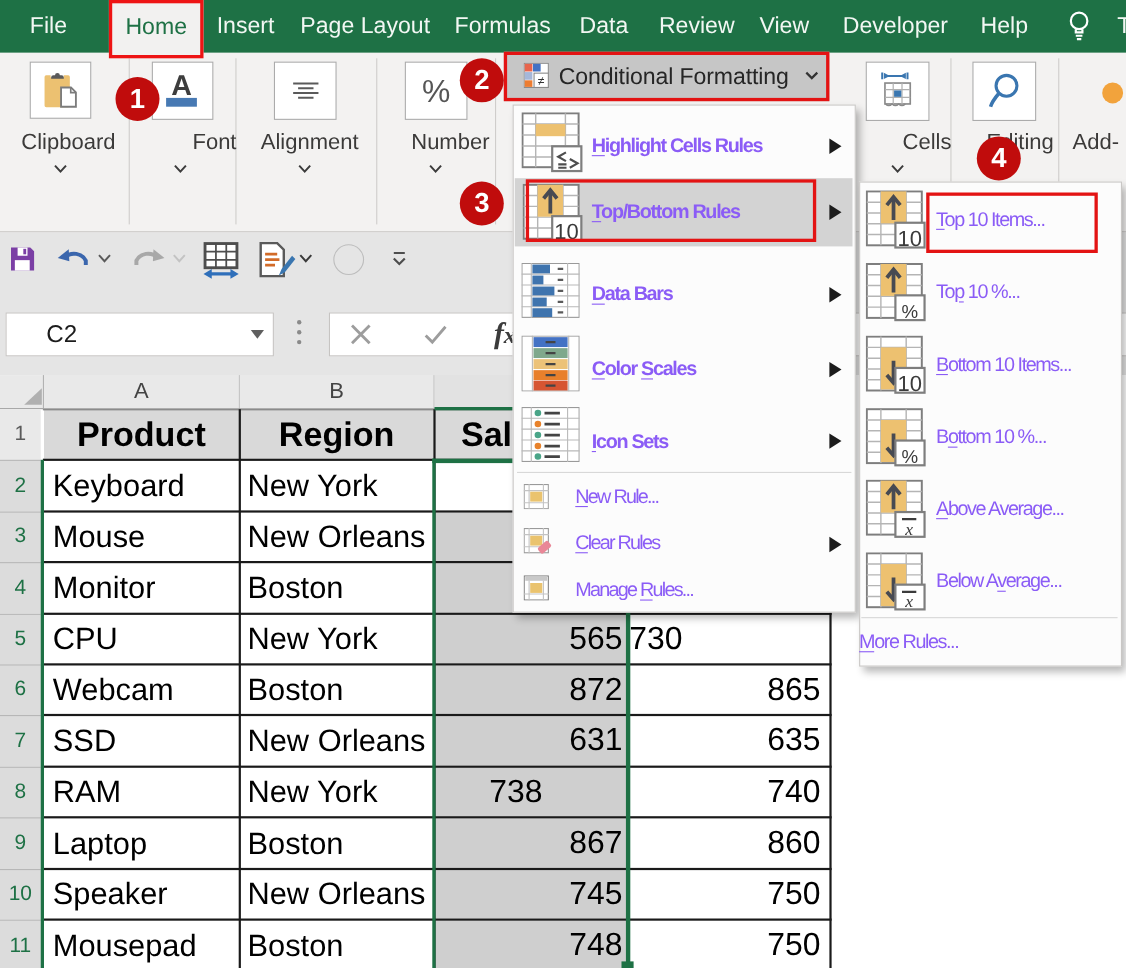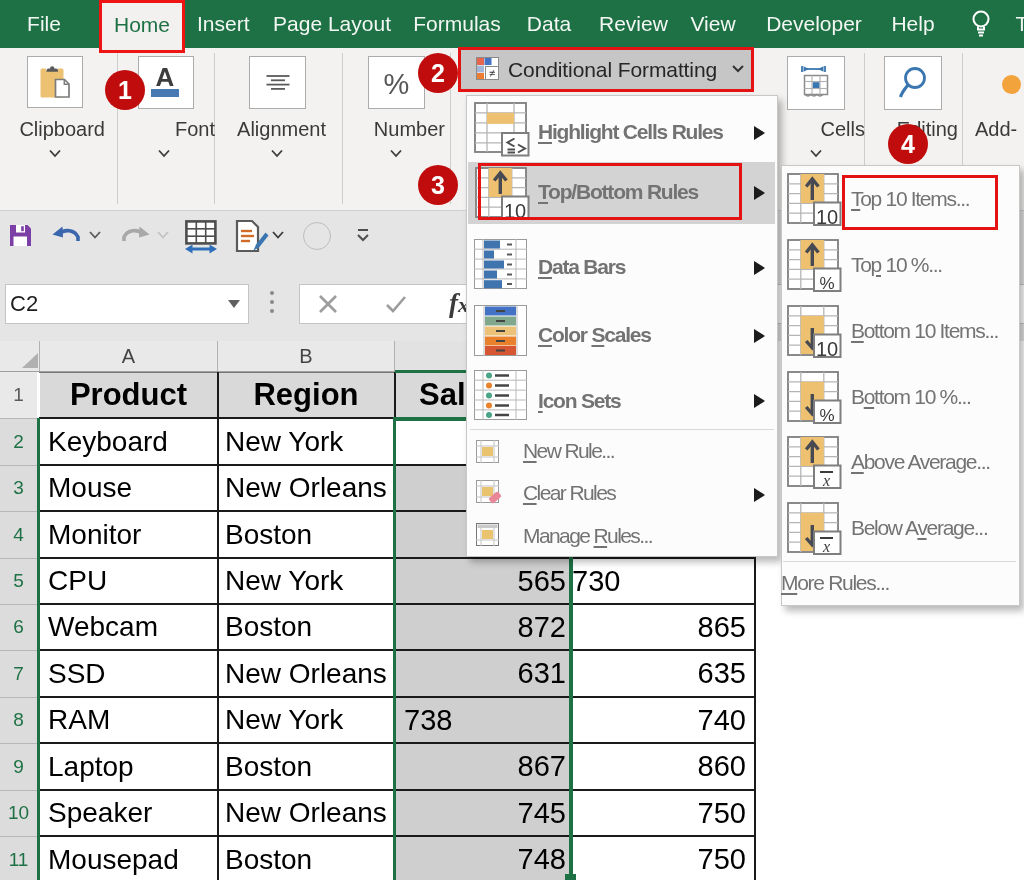--- a/index.html
+++ b/index.html
@@ -23,21 +23,21 @@
 .wbox{background:#fff;border:1px solid #c6c4c2;z-index:-1}
 
 #sheet{left:0;top:341px;width:1024px;height:539px;background:#fff;z-index:-1}
 .colhdr{top:341px;height:30px;background:#e9e9e9;font-size:20px;color:#444;text-align:center;line-height:30px}
 .rowhdr{left:0px;width:37px;background:#e9e9e9;font-size:19px;color:#5a5a5a;text-align:center}
 .cell{font-size:28px;color:#000}
 .hline{background:#1a1a1a;height:2px;left:39px;width:717px}
 .vline{background:#1a1a1a;width:2px}
 
 .menu{background:#fcfcfc;border:1px solid #c9c7c5;box-shadow:4px 5px 7px rgba(0,0,0,0.28)}
-.mitem{font-size:21px;color:#737373;white-space:nowrap;line-height:26px;letter-spacing:-1.3px}
+.mitem{font-size:18px;color:#8b5cf6;white-space:nowrap;line-height:26px;letter-spacing:-1.3px}
 .mitem.bold{letter-spacing:-1.2px}
 .msmall{letter-spacing:-1.6px !important}
 .bold{font-weight:bold}
 .arrow{width:0;height:0;border-left:11px solid #1c1c1c;border-top:7px solid transparent;border-bottom:7px solid transparent}
 .redbox{border:3px solid #e31313;background:transparent}
 .circ{width:40px;height:40px;border-radius:50%;background:#c00c0c;color:#fff;
   font-size:25px;font-weight:bold;text-align:center;line-height:40px}
 u{text-decoration:underline;text-underline-offset:3px}
 </style>
 </head>
@@ -205,21 +205,21 @@
   <circle cx="13" cy="11" r="7.5" fill="none" stroke="#fff" stroke-width="2"></circle>
   <path d="M10,18.5 v3 h6 v-3" fill="none" stroke="#fff" stroke-width="2"></path>
   <line x1="10" y1="24.5" x2="16" y2="24.5" stroke="#fff" stroke-width="2"></line>
   <line x1="11" y1="27.5" x2="15" y2="27.5" stroke="#fff" stroke-width="2"></line>
 </svg>
 
 <div class="abs" id="qat"></div>
 
 <div class="abs" id="fstrip"></div>
 <div class="abs wbox" style="left:5px;top:284px;width:242px;height:38px;font-size:22px;color:#1c1c1c;line-height:38px">
-  <span style="margin-left:4px">C2</span></div>
+  <span style="margin-left:36px">C2</span></div>
 <div class="abs wbox" style="left:299px;top:284px;width:725px;height:38px"></div>
 
 <div class="abs" id="sheet"></div>
 
 <div class="abs" style="left:0;top:341px;width:756px;height:30px;background:#e9e9e9"></div>
 <div class="abs" style="left:0;top:370.5px;width:756px;height:1.5px;background:#9f9f9f"></div>
 <div class="abs" style="left:39px;top:341px;width:1px;height:30px;background:#b2b2b2"></div>
 <div class="abs" style="left:217px;top:341px;width:1px;height:30px;background:#b2b2b2"></div>
 <div class="abs" style="left:394px;top:341px;width:1px;height:30px;background:#b2b2b2"></div>
 <div class="abs colhdr" style="left:40px;width:177px">A</div>
@@ -278,21 +278,21 @@
 <div class="abs cell" style="left:396px;top:605px;width:170px;height:44px;line-height:44px;text-align:right;font-size:29px">872</div>
 <div class="abs cell" style="left:572px;top:605px;width:174px;height:44px;line-height:44px;text-align:right;font-size:29px">865</div>
 <div class="abs" style="left:396px;top:651px;width:173px;height:45px;background:#cfcfcf"></div>
 <div class="abs cell" style="left:48px;top:651px;height:45px;line-height:45px">SSD</div>
 <div class="abs cell" style="left:225px;top:651px;height:45px;line-height:45px">New Orleans</div>
 <div class="abs cell" style="left:396px;top:651px;width:170px;height:29px;line-height:45px;text-align:right;font-size:29px">631</div>
 <div class="abs cell" style="left:572px;top:651px;width:174px;height:45px;line-height:45px;text-align:right;font-size:29px">635</div>
 <div class="abs" style="left:396px;top:698px;width:173px;height:44px;background:#cfcfcf"></div>
 <div class="abs cell" style="left:48px;top:698px;height:44px;line-height:44px">RAM</div>
 <div class="abs cell" style="left:225px;top:698px;height:44px;line-height:44px">New York</div>
-<div class="abs cell" style="left:404px;top:698px;width:170px;height:44px;line-height:44px;text-align:left;font-size:29px">738</div>
+<div class="abs cell" style="left:384px;top:698px;width:170px;height:44px;line-height:44px;text-align:center;font-size:29px">738</div>
 <div class="abs cell" style="left:572px;top:698px;width:174px;height:44px;line-height:44px;text-align:right;font-size:29px">740</div>
 <div class="abs" style="left:396px;top:744px;width:173px;height:45px;background:#cfcfcf"></div>
 <div class="abs cell" style="left:48px;top:744px;height:45px;line-height:45px">Laptop</div>
 <div class="abs cell" style="left:225px;top:744px;height:45px;line-height:45px">Boston</div>
 <div class="abs cell" style="left:396px;top:744px;width:170px;height:45px;line-height:45px;text-align:right;font-size:29px">867</div>
 <div class="abs cell" style="left:572px;top:744px;width:174px;height:45px;line-height:45px;text-align:right;font-size:29px">860</div>
 <div class="abs" style="left:396px;top:791px;width:173px;height:44px;background:#cfcfcf"></div>
 <div class="abs cell" style="left:48px;top:791px;height:44px;line-height:44px">Speaker</div>
 <div class="abs cell" style="left:225px;top:791px;height:44px;line-height:44px">New Orleans</div>
 <div class="abs cell" style="left:396px;top:791px;width:170px;height:44px;line-height:44px;text-align:right;font-size:29px">745</div>

